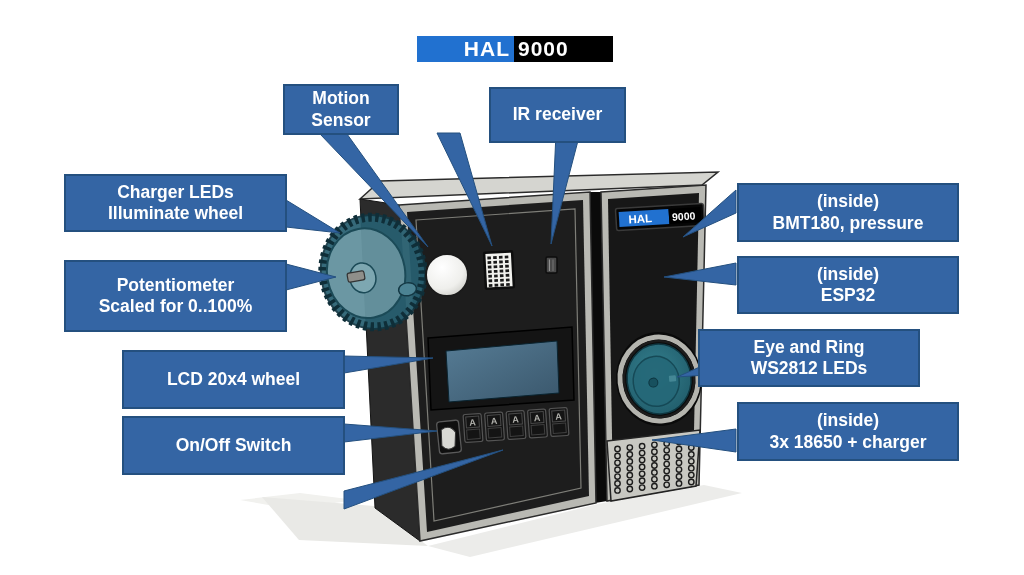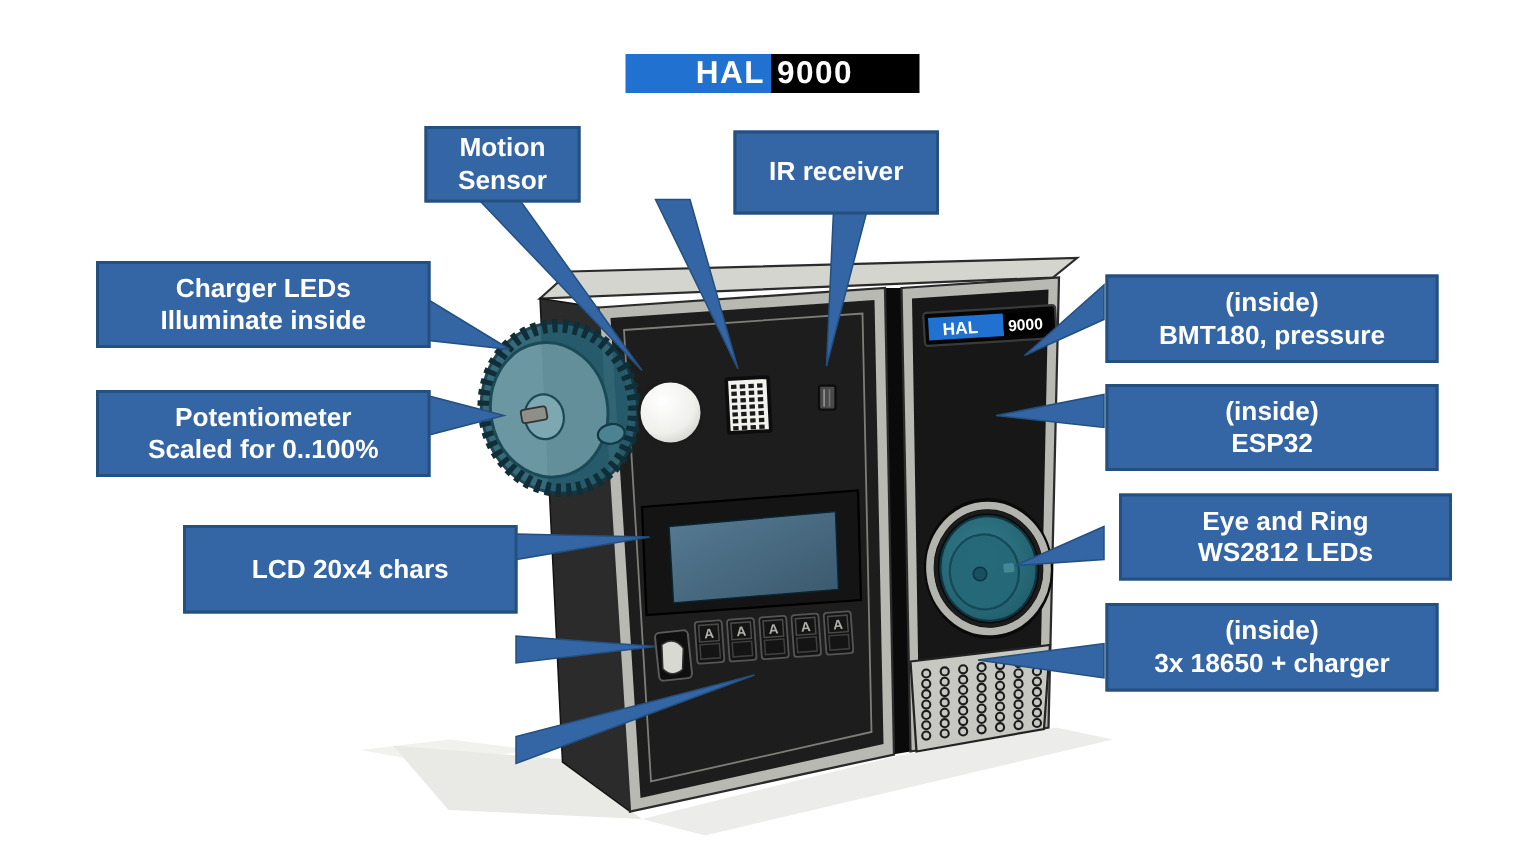--- a/index.html
+++ b/index.html
@@ -251,47 +251,50 @@
       <polygon points="736,351 736,373 677,377" fill="#3465a4" stroke="#24507f" stroke-width="1"></polygon>
       <polygon points="736,429 736,452 652,440" fill="#3465a4" stroke="#24507f" stroke-width="1"></polygon>
     </g>
   </svg>
 
   <div class="title">
     <span class="t-blue">HAL</span>
     <span class="t-black">9000</span>
   </div>
 
-  <div class="callout" style="left:283px;top:84px;width:104px;height:51px">
+  <div class="callout" style="left:283px;top:84px;width:116px;height:51px">
     <span class="callout-text">Motion
 Sensor</span>
   </div>
   <div class="callout" style="left:489px;top:87px;width:137px;height:56px">
     <span class="callout-text">IR receiver</span>
   </div>
   <div class="callout" style="left:64px;top:174px;width:223px;height:58px">
     <span class="callout-text">Charger LEDs
-Illuminate inside</span>
-  </div>
-  <div class="callout" style="left:64px;top:260px;width:223px;height:58px">
+Illuminate wheel</span>
+  </div>
+  <div class="callout" style="left:64px;top:260px;width:223px;height:72px">
     <span class="callout-text">Potentiometer
 Scaled for 0..100%</span>
   </div>
   <div class="callout" style="left:122px;top:350px;width:223px;height:59px">
-    <span class="callout-text">LCD 20x4 chars</span>
+    <span class="callout-text">LCD 20x4 wheel</span>
+  </div>
+  <div class="callout" style="left:122px;top:416px;width:223px;height:59px">
+    <span class="callout-text">On/Off Switch</span>
   </div>
   <div class="callout" style="left:737px;top:183px;width:222px;height:59px">
     <span class="callout-text">(inside)
 BMT180, pressure</span>
   </div>
   <div class="callout" style="left:737px;top:256px;width:222px;height:58px">
     <span class="callout-text">(inside)
 ESP32</span>
   </div>
-  <div class="callout" style="left:746px;top:329px;width:222px;height:58px">
+  <div class="callout" style="left:698px;top:329px;width:222px;height:58px">
     <span class="callout-text">Eye and Ring
 WS2812 LEDs</span>
   </div>
   <div class="callout" style="left:737px;top:402px;width:222px;height:59px">
     <span class="callout-text">(inside)
 3x 18650 + charger</span>
   </div>
 
 </div>
 

